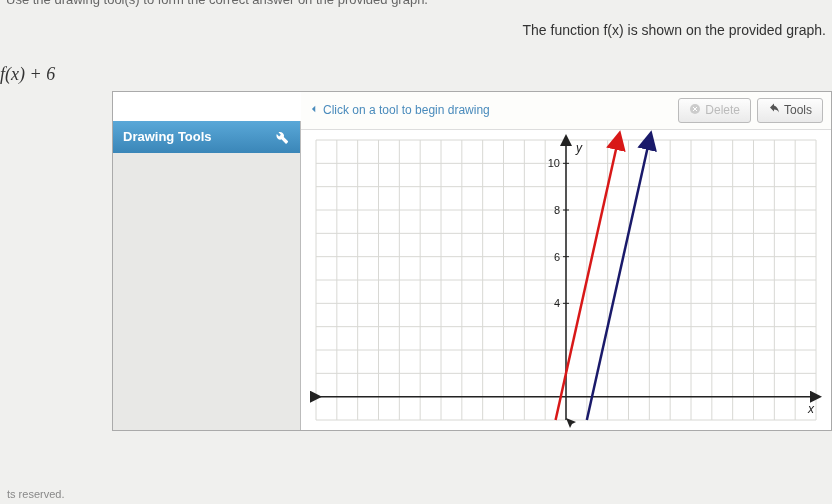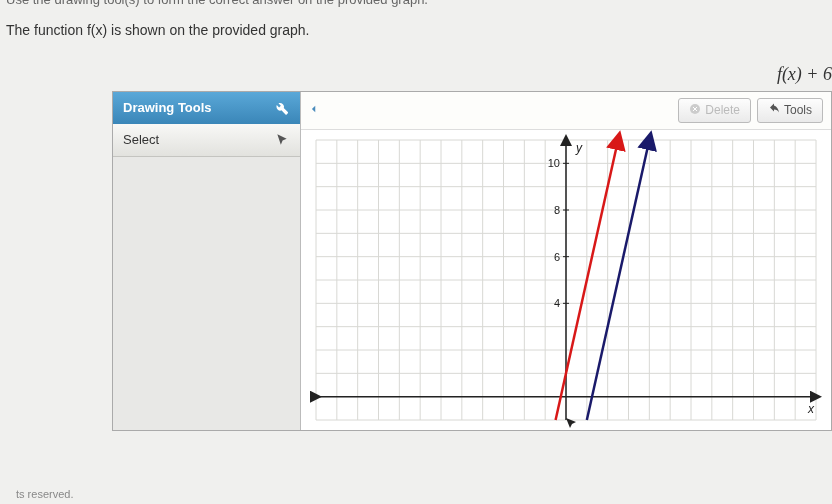--- a/index.html
+++ b/index.html
@@ -15,42 +15,44 @@
     }
     .top-cut {
       color: #666;
       font-size: 13px;
       padding: 0 6px;
       margin-top: -8px;
     }
     .instructions {
       padding: 4px 6px 10px;
       line-height: 1.9;
+      text-align: right;
     }
     .instructions p { margin: 6px 0; }
     .equation {
-      text-align: right;
+      text-align: left;
       font-family: 'Times New Roman', serif;
       font-style: italic;
       font-size: 18px;
       margin: 4px 0 6px;
     }
     .workspace {
       margin: 0 0 0 112px;
       border: 1px solid #aaa;
       display: flex;
       height: 340px;
       background: #fff;
     }
     .tools {
       width: 188px;
       background: #e8e8e6;
       border-right: 1px solid #bbb;
       display: flex;
       flex-direction: column;
+      margin-top: 29px;
     }
     .tools-header {
       background: linear-gradient(#5aa8d8, #3a86b8);
       color: #fff;
       font-weight: bold;
       font-size: 13px;
       padding: 8px 10px;
       display: flex;
       justify-content: space-between;
       align-items: center;
@@ -108,21 +110,21 @@
     .btn.disabled { color: #bbb; cursor: default; }
     .graph-wrap {
       flex: 1;
       position: relative;
       overflow: hidden;
     }
     svg.graph { width: 100%; height: 100%; }
     .footer-note {
       position: absolute;
       bottom: 4px;
-      left: 16px;
+      left: 7px;
       font-size: 11px;
       color: #888;
     }
   </style>
 </head>
 <body>
 
 <div class="top-cut">Use the drawing tool(s) to form the correct answer on the provided graph.</div>
 
 <div class="instructions">
@@ -134,38 +136,31 @@
 <div class="workspace">
   <div class="tools">
     <div class="tools-header">
       <span>Drawing Tools</span>
       <span class="tool-icon-small">
         <svg width="14" height="14" viewBox="0 0 24 24" fill="#fff">
             <path d="M22 19l-7-7c1-2 .5-4.5-1.5-6.5-2-2-5-2.5-7.5-1.5l4 4-3 3-4-4c-1 2.5-.5 5.5 1.5 7.5 2 2 4.5 2.5 6.5 1.5l7 7c.5.5 1.5.5 2 0l2-2c.5-.5.5-1.5 0-2z"></path>
           </svg>
       </span>
     </div>
-    <div class="tool-row">
-      <span>Select</span>
-      <span class="tool-icon-small">
-        <svg width="14" height="14" viewBox="0 0 24 24" fill="#555">
-            <path d="M4 2l6 18 3-7 7-3z"></path>
-          </svg>
-      </span>
-    </div>
   </div>
 
   <div class="canvas-area">
     <div class="toolbar">
       <span class="hint">
         <span>
           <svg width="10" height="10" viewBox="0 0 24 24" fill="#4a8bbc">
               <path d="M15 4l-8 8 8 8z"></path>
             </svg>
         </span>
+        <span>Click on a tool to begin drawing</span>
       </span>
       <button class="btn disabled">
         <span>
           <svg width="12" height="12" viewBox="0 0 24 24" fill="#ccc">
               <circle cx="12" cy="12" r="10"></circle>
               <path d="M8 8l8 8M16 8l-8 8" stroke="#fff" stroke-width="2"></path>
             </svg>
         </span>
         <span>Delete</span>
       </button>

